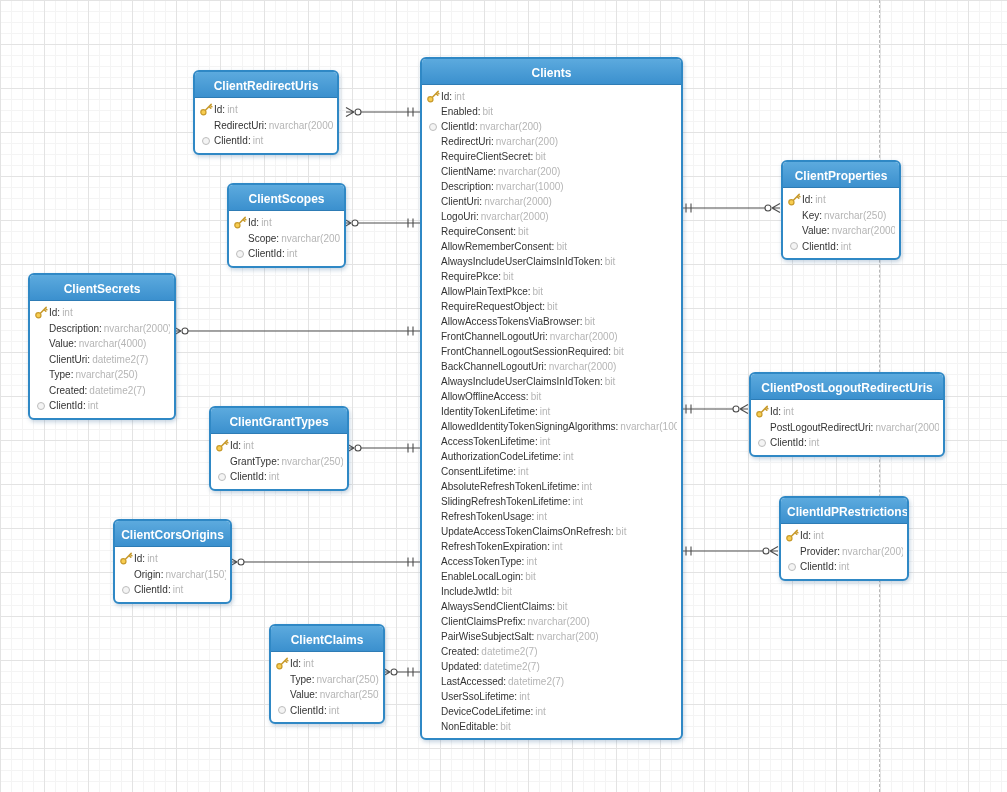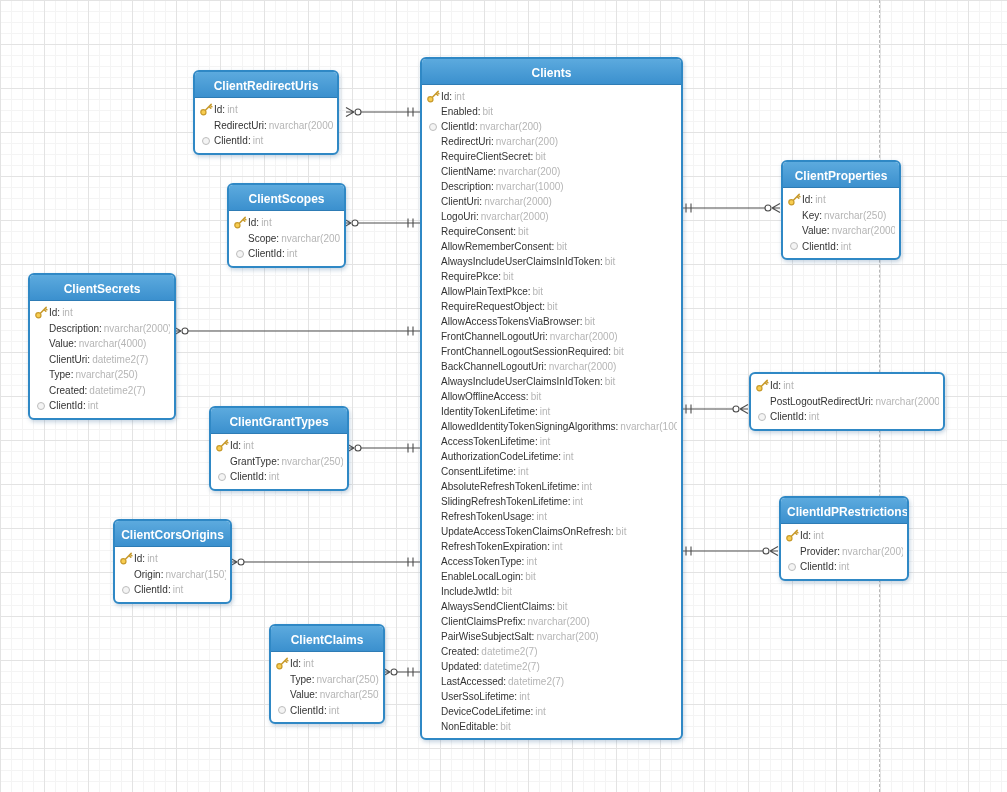--- a/index.html
+++ b/index.html
@@ -533,20 +533,21 @@
           <span class="ficon">
             <span class="fkdot"></span>
           </span>
           <span class="fname">ClientId</span>
           <span class="ftype">int</span>
         </div>
       </div>
   </div>
 
   <div class="etable" style="left:749px;top:372px;width:192px">
+    <div class="ehead">ClientPostLogoutRedirectUris</div>
     <div class="erows">
         <div class="erow">
           <span class="ficon">
             <svg width="13" height="13" viewBox="0 0 13 13">
               <path d="M5.4 7.2 L11.2 1.4 M9 3.6 L10.8 5.3 M10.3 2.3 L11.9 3.8" stroke="#c89a2b" stroke-width="1.5" fill="none" stroke-linecap="round"></path>
               <circle cx="3.4" cy="9.3" r="2.6" fill="#f8cd50" stroke="#c89a2b" stroke-width="1.2"></circle>
             </svg>
           </span>
           <span class="fname">Id</span>
           <span class="ftype">int</span>

